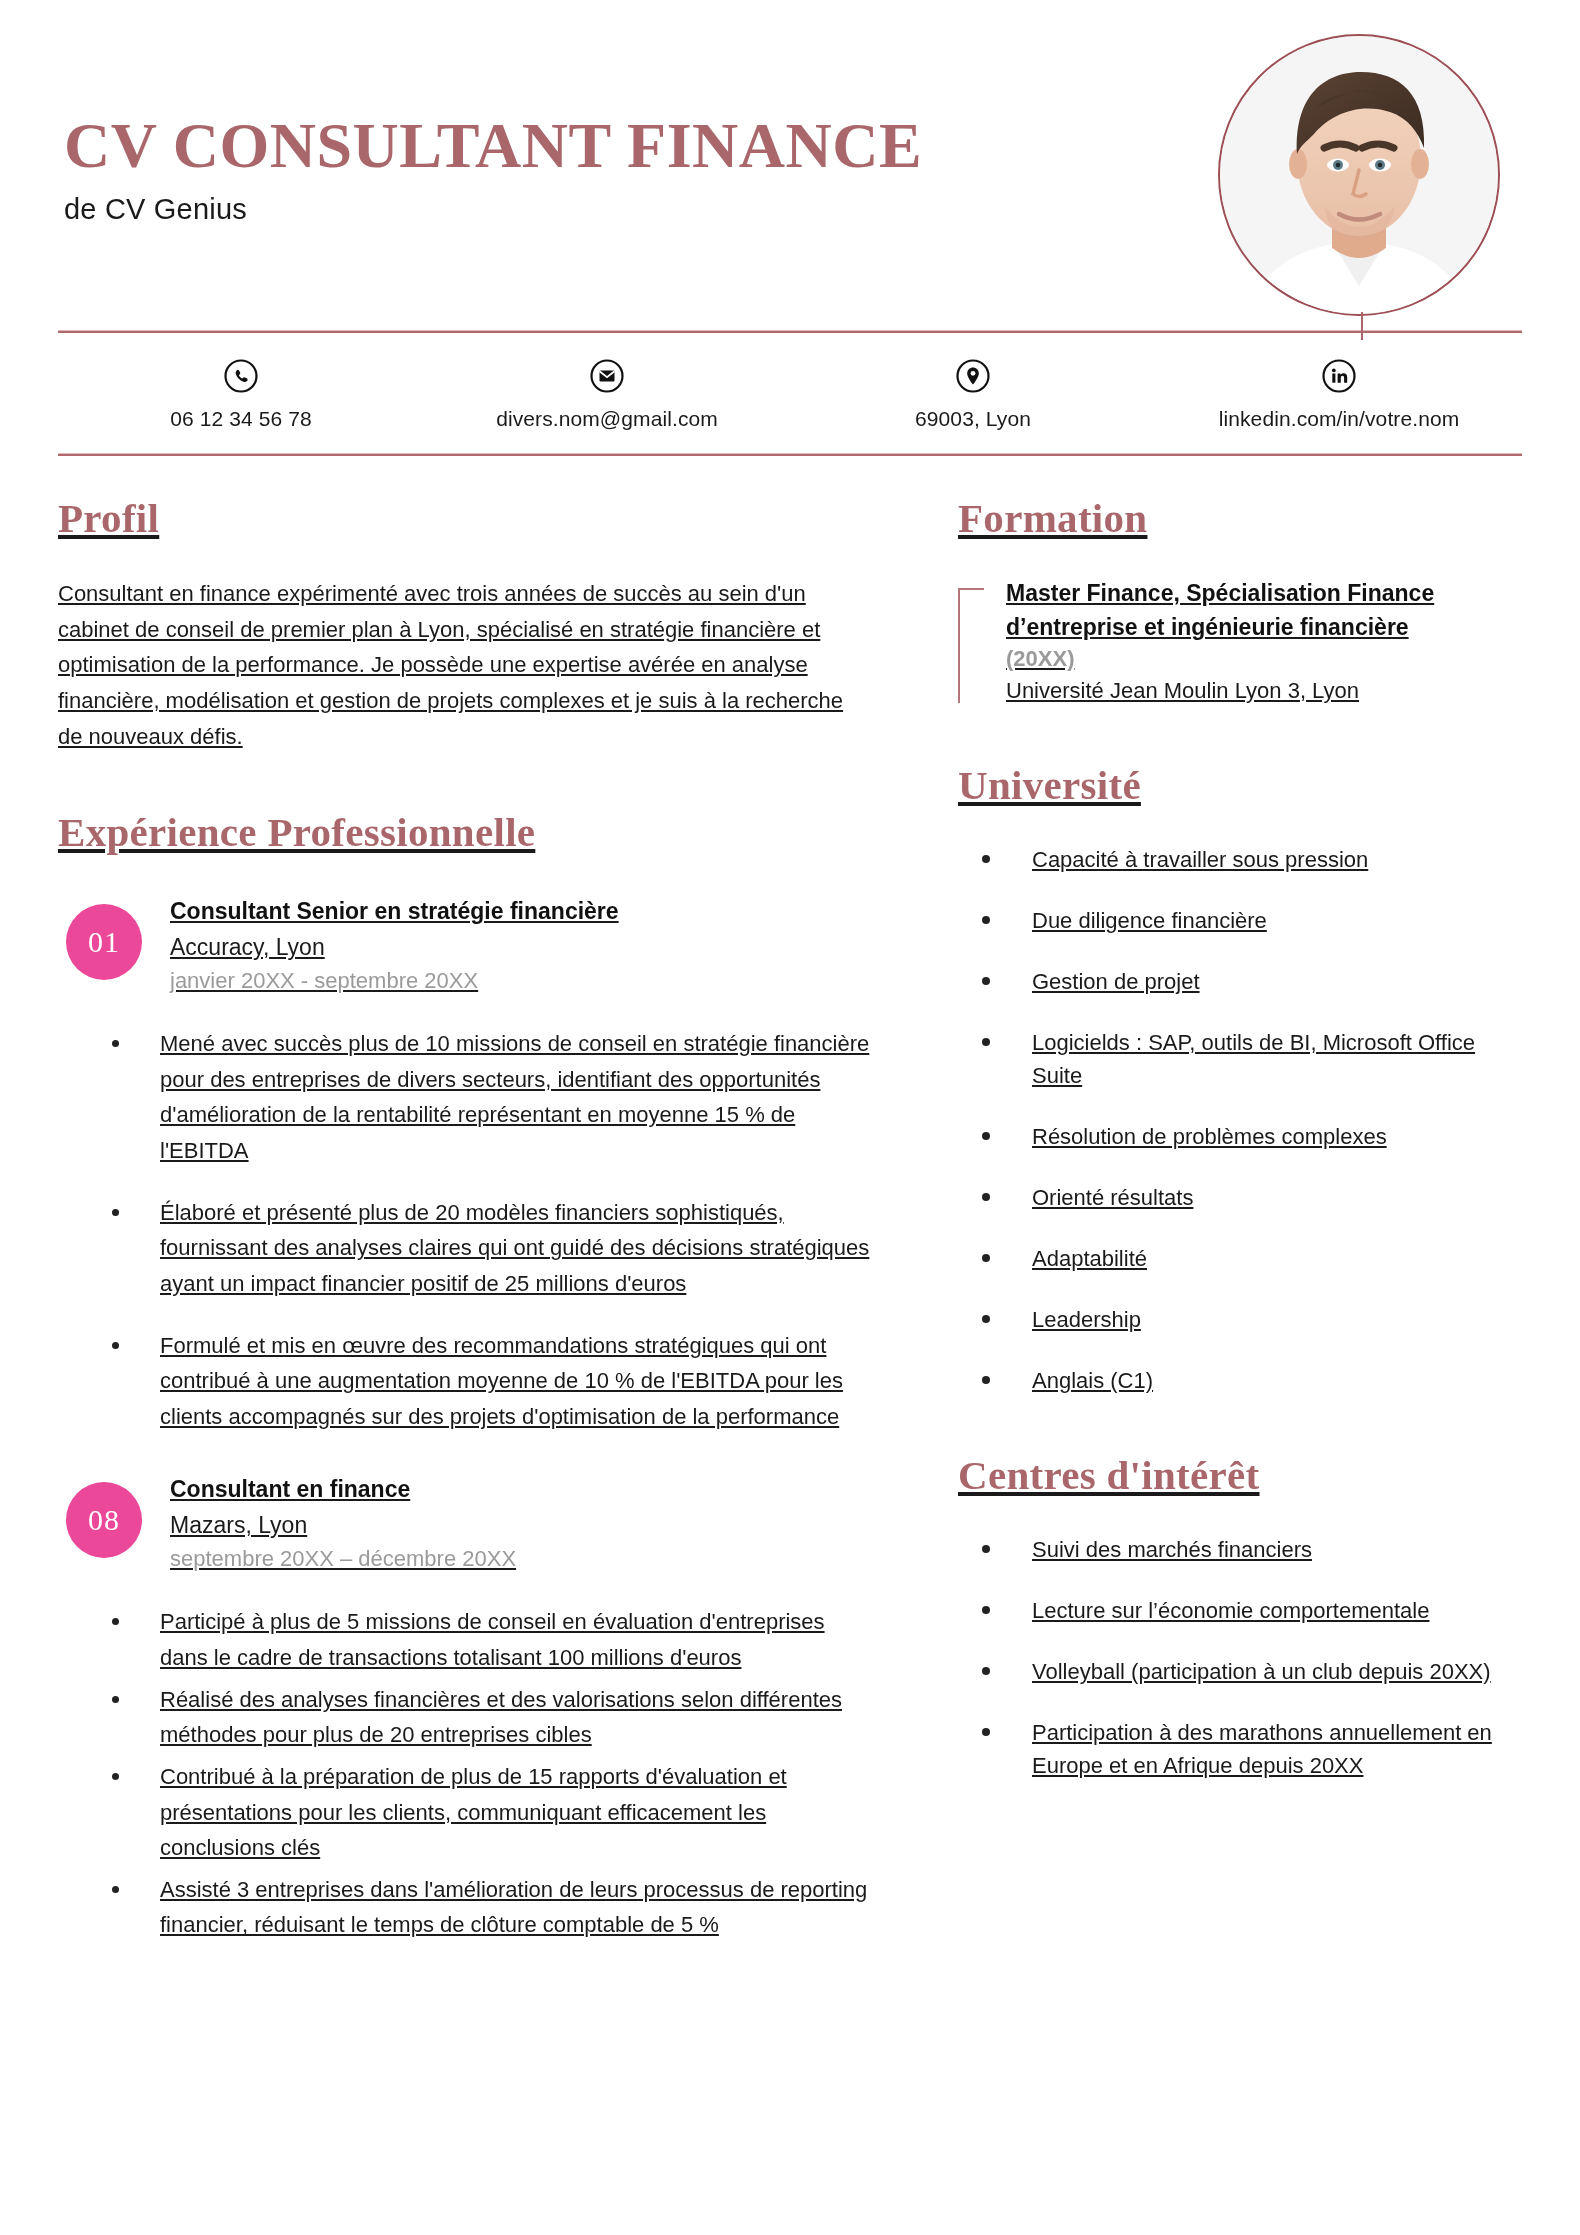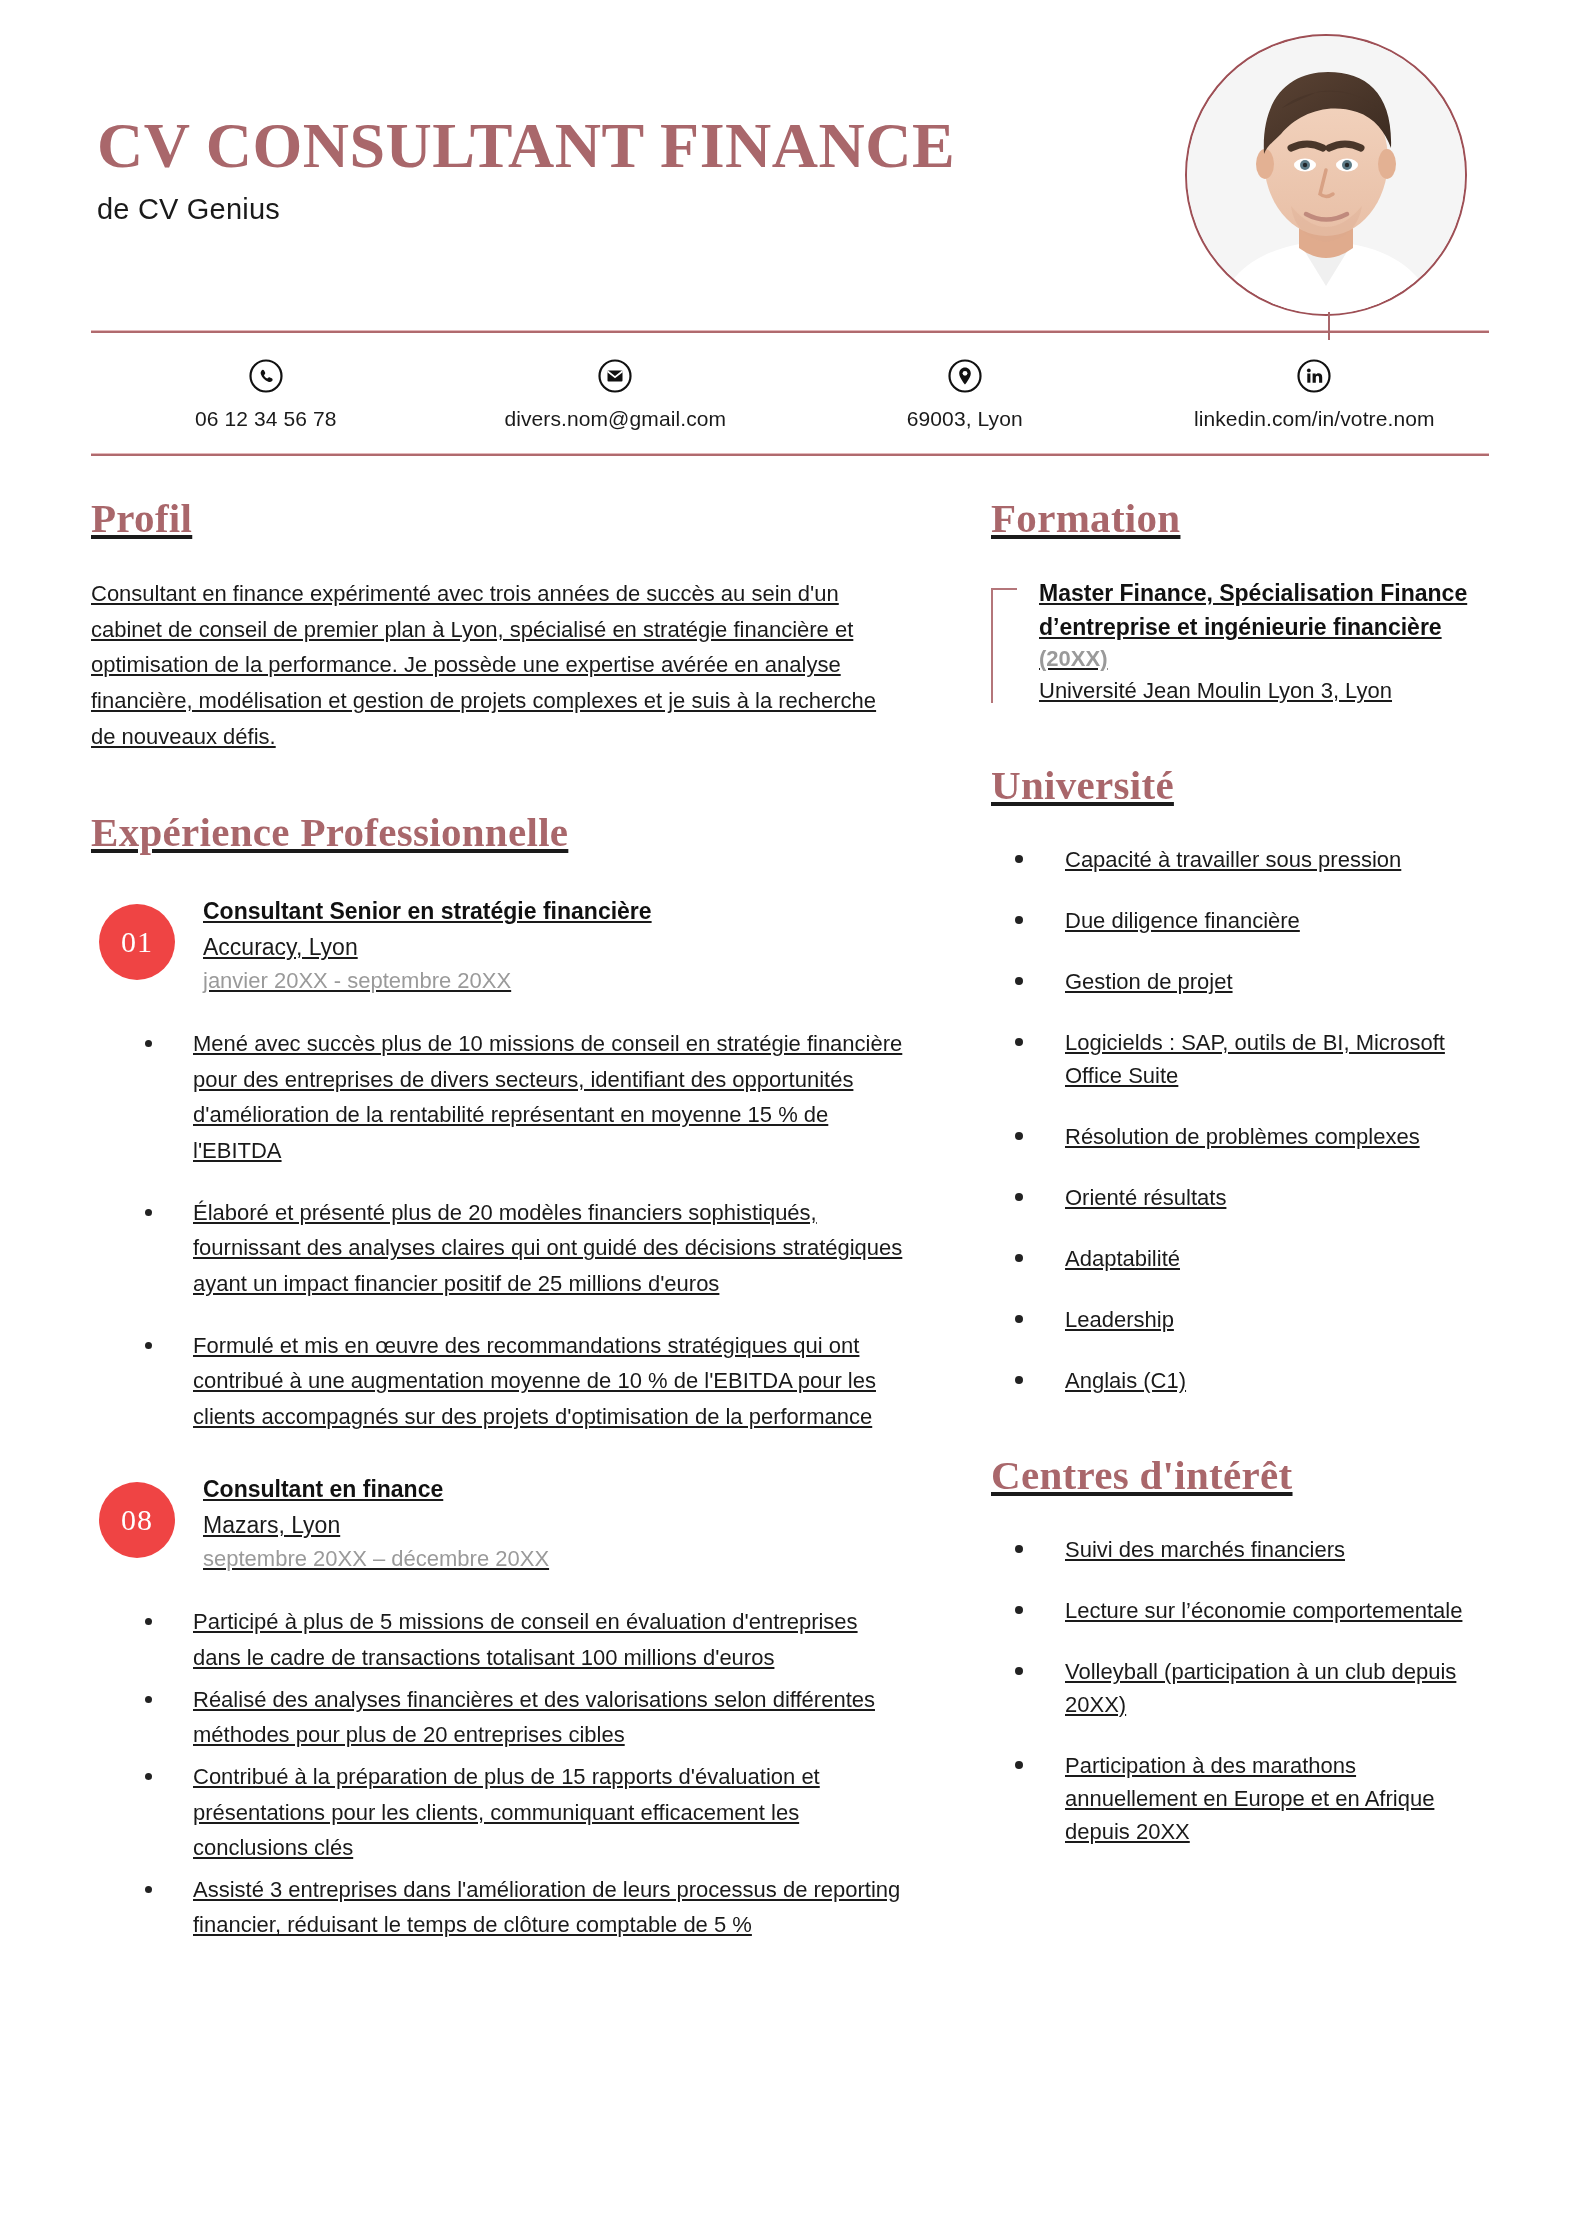--- a/index.html
+++ b/index.html
@@ -14,21 +14,21 @@
     color: #1a1a1a;
     position: relative;
     overflow: hidden;
   }
 
   .page {
     position: relative;
     width: 1580px;
     height: 2235px;
     box-sizing: border-box;
-    padding: 0 91px;
+    padding: 0 58px;
   }
 
   
   .header {
     position: relative;
     height: 330px;
   }
   .header-text {
     position: absolute;
     left: 6px;
@@ -148,21 +148,21 @@
     min-height: 104px;
     margin-top: 40px;
   }
   .exp-badge {
     position: absolute;
     left: 8px;
     top: 8px;
     width: 76px;
     height: 76px;
     border-radius: 50%;
-    background: #ef4444;
+    background: #ec4899;
     color: #ffffff;
     display: flex;
     align-items: center;
     justify-content: center;
     font-family: "Liberation Serif", serif;
     font-size: 30px;
     letter-spacing: 1px;
     text-align: right;
   }
   .exp-title {

